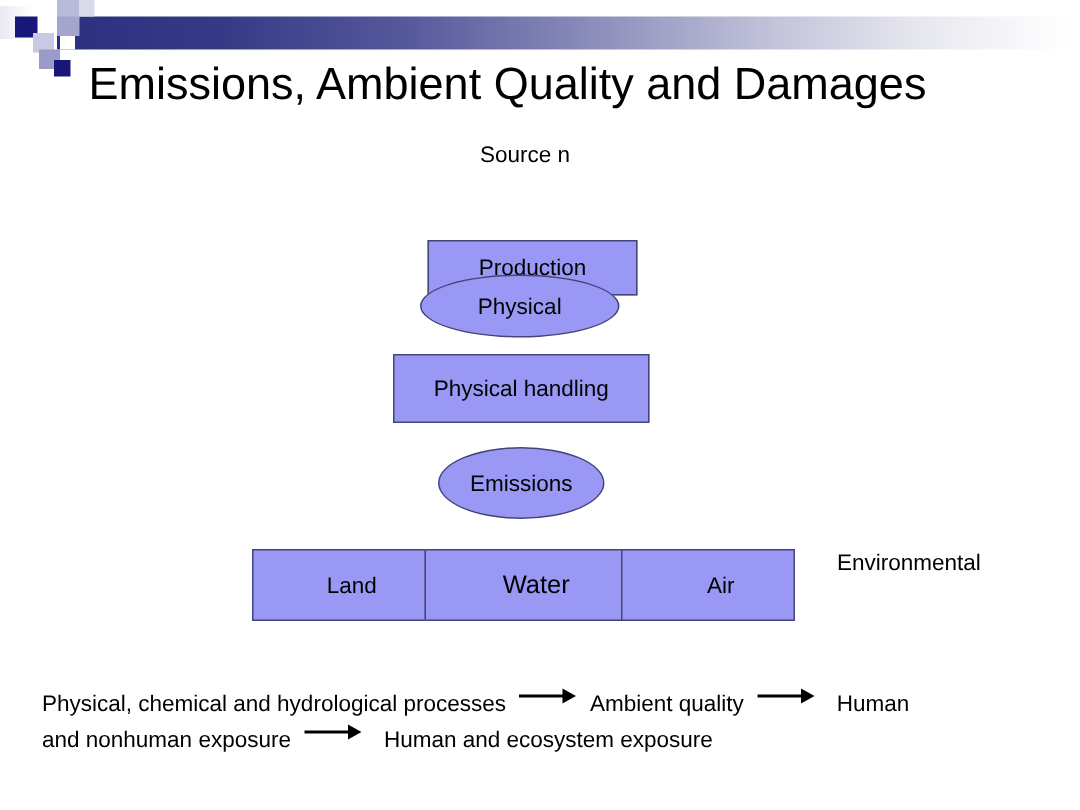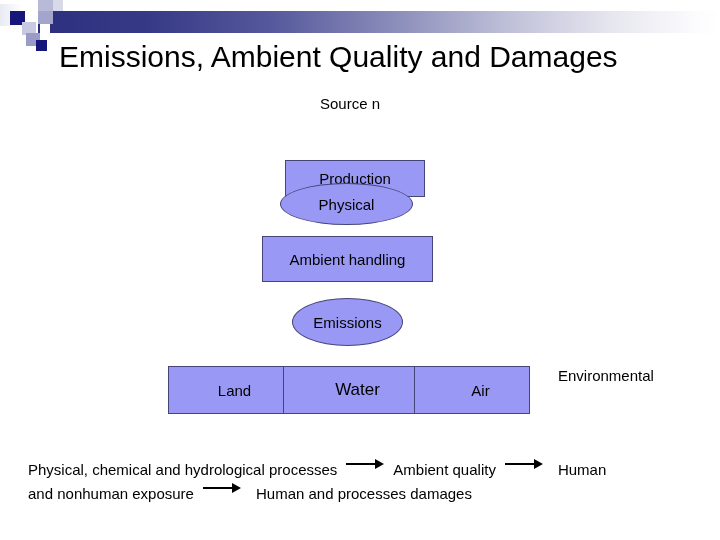--- a/index.html
+++ b/index.html
@@ -219,21 +219,21 @@
 
   <div class="node" id="node-production">
     <span>Production</span>
   </div>
 
   <div class="node ellipse" id="node-residuals">
     <span>Physical</span>
   </div>
 
   <div class="node" id="node-residual-handling">
-    <span>Ambient handling</span>
+    <span>Physical handling</span>
   </div>
 
   <div class="node ellipse" id="node-emissions">
     <span>Emissions</span>
   </div>
 
   <div id="media-row">
     <div class="node" id="node-land">
       <span>Land</span>
     </div>
@@ -265,15 +265,15 @@
     <span class="gap-sm"></span>
     <span class="flow-text">Human</span>
   </div>
   <div class="flow-line">
     <span class="flow-text">and nonhuman exposure</span>
     <span class="flow-arrow">
       <span class="shaft"></span>
         <span class="head"></span>
     </span>
     <span class="gap-sm"></span>
-    <span class="flow-text">Human and processes damages</span>
+    <span class="flow-text">Human and ecosystem exposure</span>
   </div>
 </div>
 
 </body></html>

